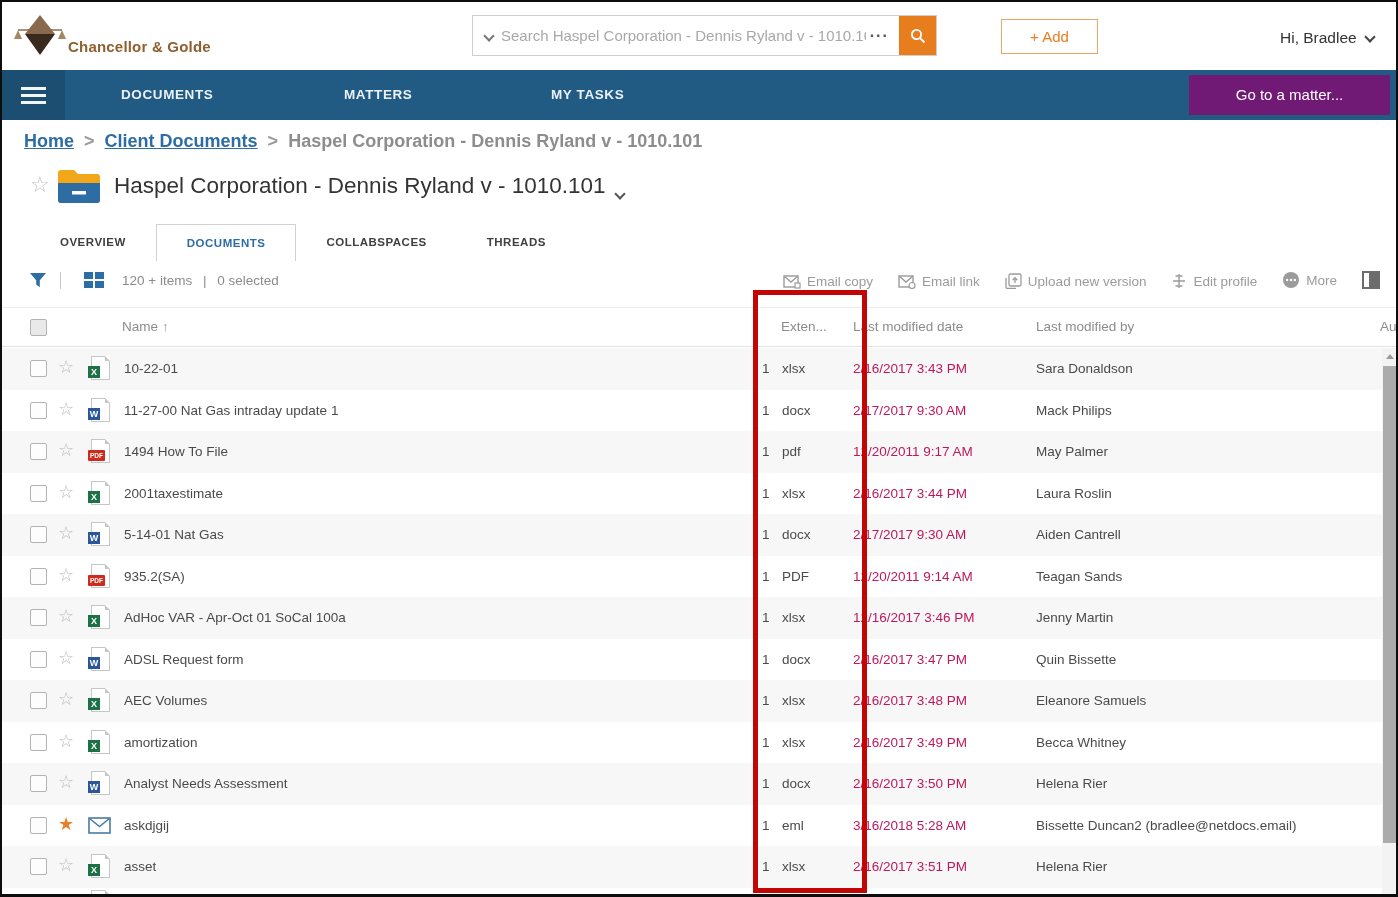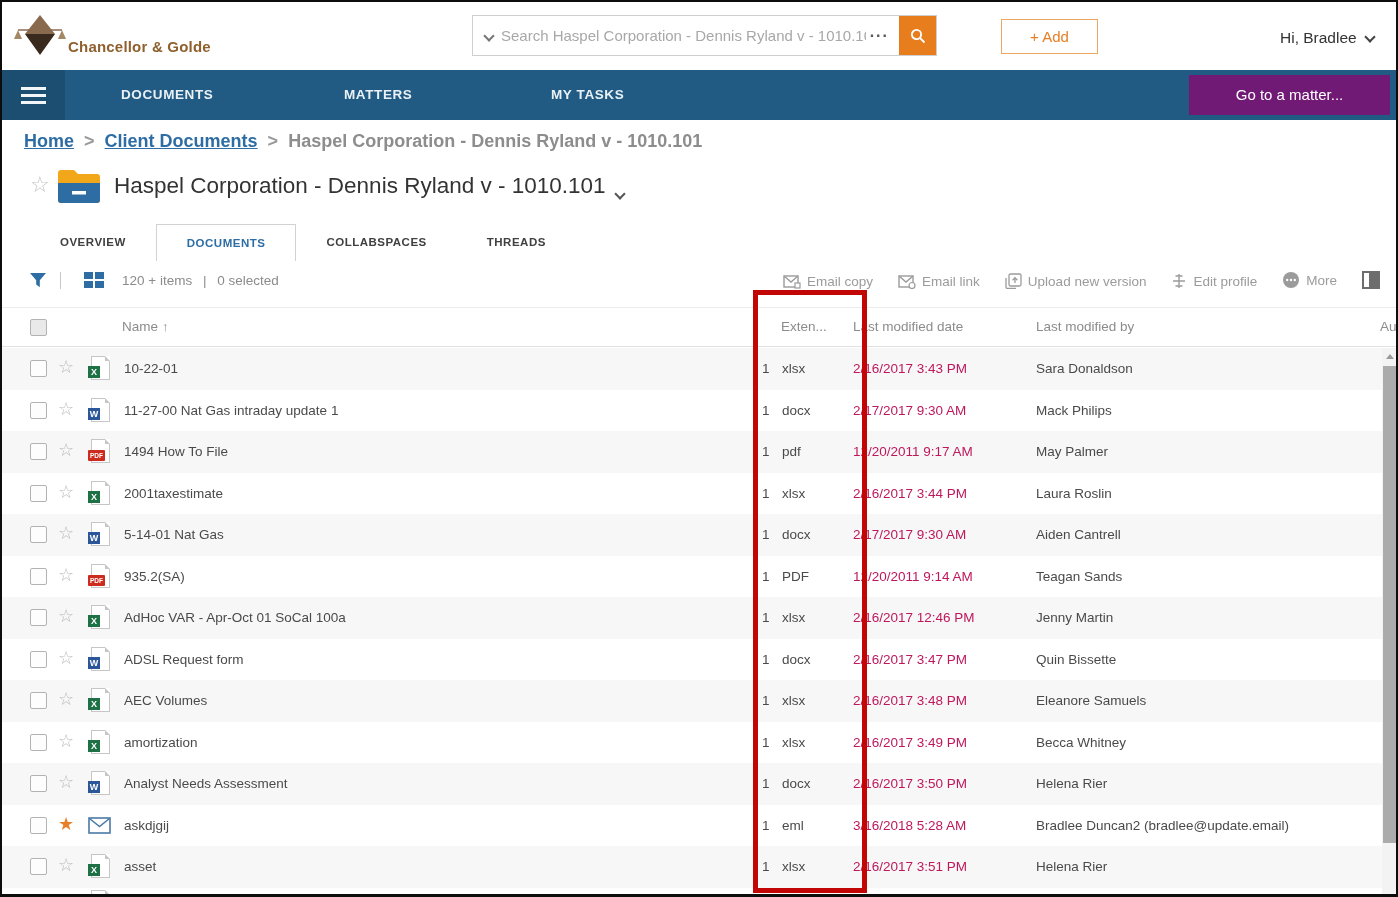--- a/index.html
+++ b/index.html
@@ -349,21 +349,21 @@
       <div class="trow odd">
       <div class="cbx"></div>
       <div class="rstar">☆</div>
       <div class="ficon t-xlsx">
           <span class="page-shape"></span>
           <span class="badge">X</span>
         </div>
       <div class="rname">AdHoc VAR - Apr-Oct 01 SoCal 100a</div>
       <div class="rver">1</div>
       <div class="rext">xlsx</div>
-      <div class="rdate">2/16/2017 12:46 PM</div>
+      <div class="rdate">12/16/2017 3:46 PM</div>
       <div class="rby">Jenny Martin</div>
     </div>
       <div class="trow">
       <div class="cbx"></div>
       <div class="rstar">☆</div>
       <div class="ficon t-docx">
           <span class="page-shape"></span>
           <span class="badge">W</span>
         </div>
       <div class="rname">ADSL Request form</div>
@@ -417,21 +417,21 @@
       <div class="ficon t-eml">
           <svg width="23" height="17" viewBox="0 0 23 17">
             <rect x="1" y="1" width="21" height="15" fill="#fff" stroke="#4a7ba6" stroke-width="1.6"></rect>
             <path d="M1.5 1.5 L11.5 9.5 L21.5 1.5" fill="none" stroke="#4a7ba6" stroke-width="1.6"></path>
           </svg>
         </div>
       <div class="rname">askdjgij</div>
       <div class="rver">1</div>
       <div class="rext">eml</div>
       <div class="rdate">3/16/2018 5:28 AM</div>
-      <div class="rby">Bradlee Duncan2 (bradlee@update.email)</div>
+      <div class="rby">Bissette Duncan2 (bradlee@netdocs.email)</div>
     </div>
       <div class="trow odd">
       <div class="cbx"></div>
       <div class="rstar">☆</div>
       <div class="ficon t-xlsx">
           <span class="page-shape"></span>
           <span class="badge">X</span>
         </div>
       <div class="rname">asset</div>
       <div class="rver">1</div>

